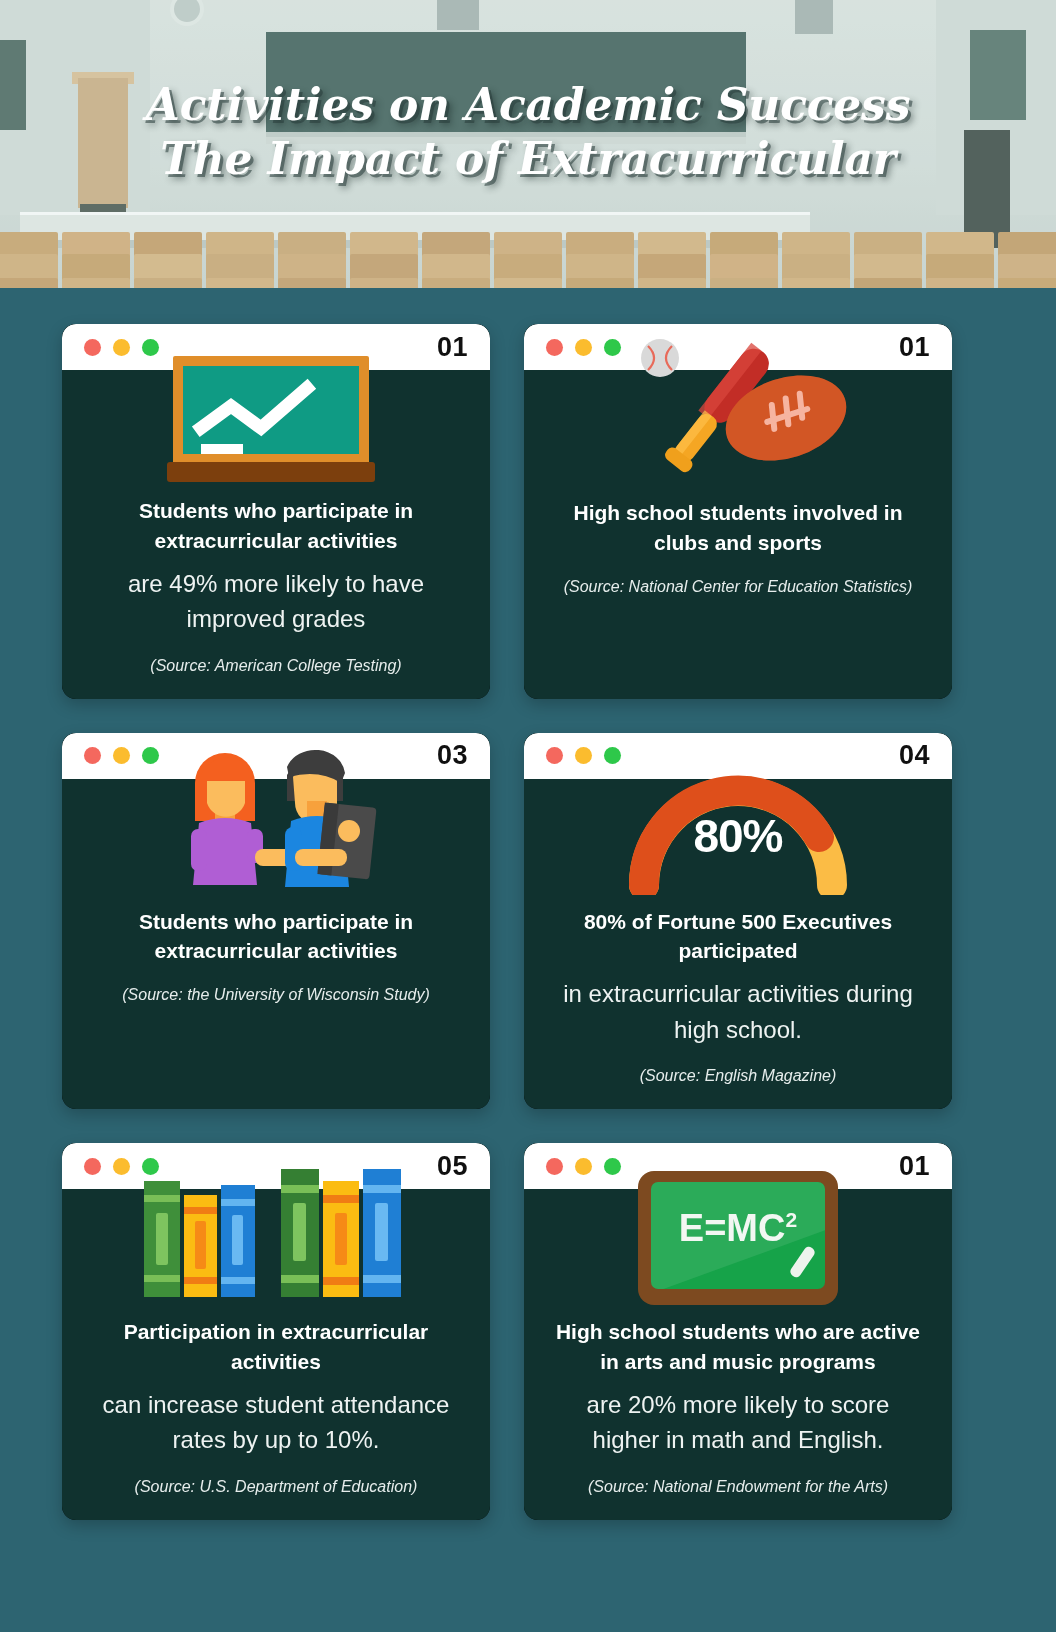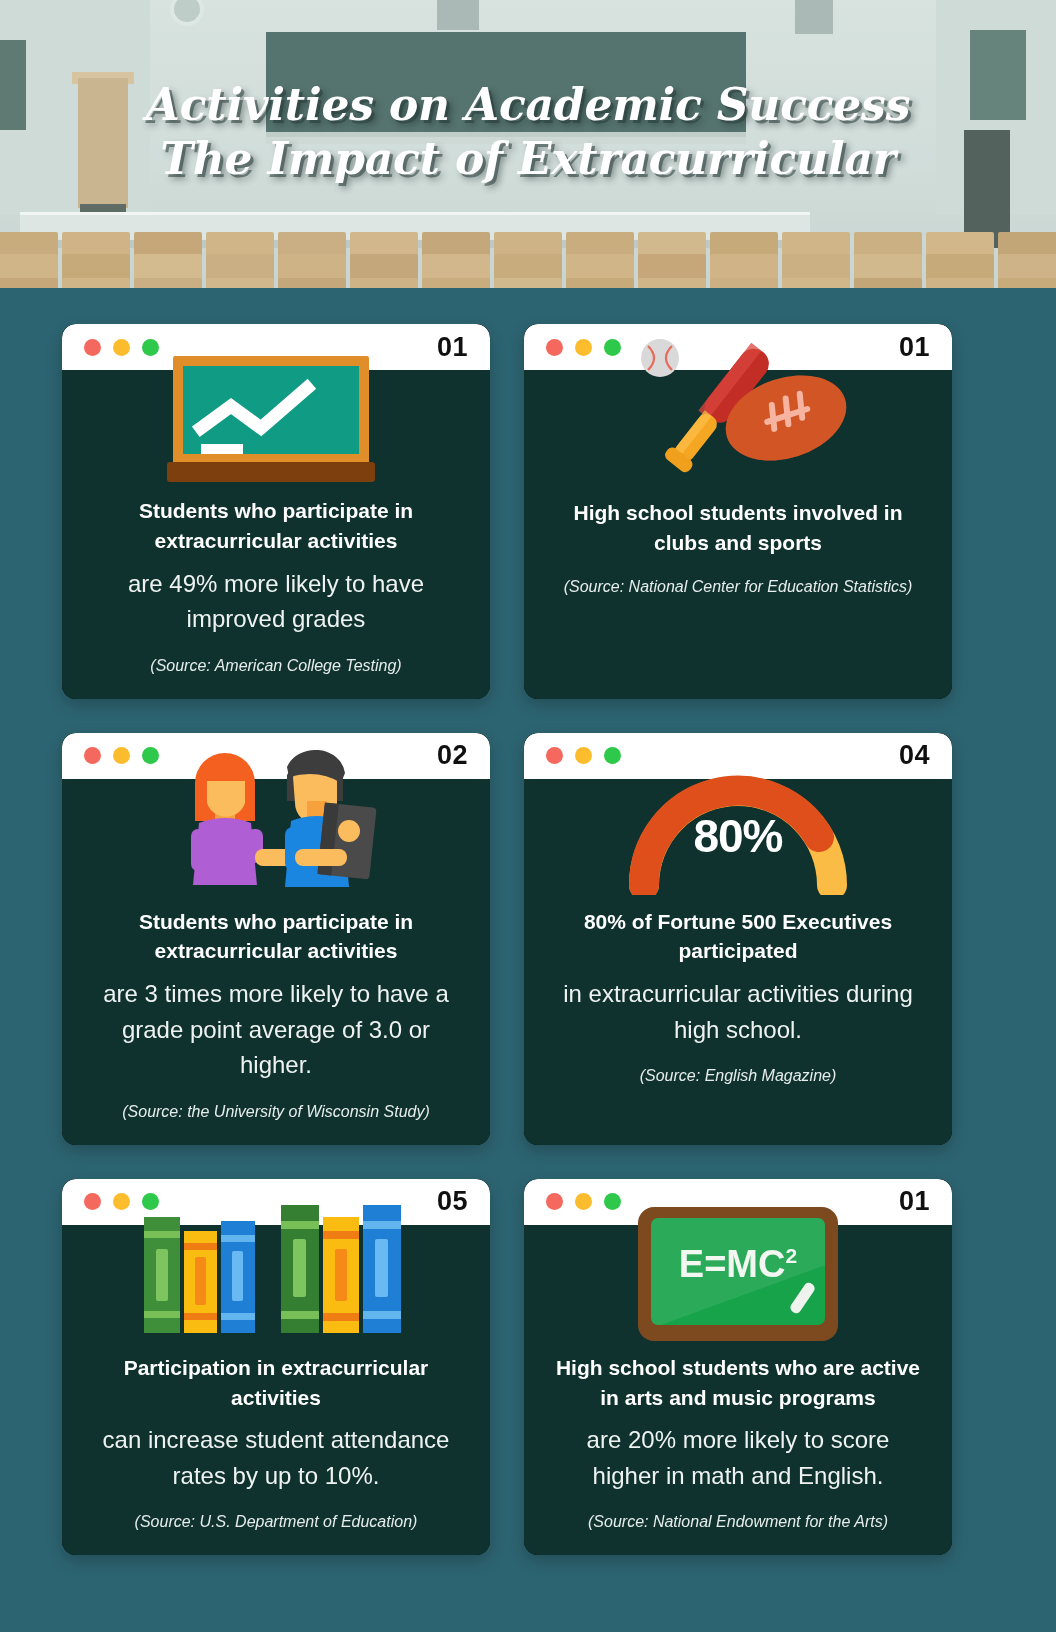--- a/index.html
+++ b/index.html
@@ -337,21 +337,21 @@
   </div>
 
   <div class="card">
     <div class="card-inner">
       <div class="titlebar">
         <div class="dots">
           <span class="dot red"></span>
           <span class="dot amber"></span>
           <span class="dot green"></span>
         </div>
-        <span class="card-num">02</span>
+        <span class="card-num">03</span>
       </div>
       <div class="art tall">
         <svg class="students" viewBox="0 0 230 150" width="230" height="150">
 
           <g>
             <path d="M34 38 a30 30 0 0 1 60 0 v38 h-60 z" fill="#f4601f"></path>
             <rect x="54" y="58" width="20" height="24" fill="#f7a13c"></rect>
             <path d="M46 28 a22 22 0 0 1 38 8 v22 a20 20 0 0 1 -38 0 z" fill="#fbbc5d"></path>
             <path d="M40 30 a28 26 0 0 1 52 -2 v8 h-52 z" fill="#f4601f"></path>
             <path d="M38 78 q26 -10 52 0 l6 62 h-64 z" fill="#b05ed4"></path>
@@ -372,21 +372,20 @@
 
             <rect x="160" y="60" width="52" height="72" rx="4" fill="#4a4a4a" transform="rotate(6 186 96)"></rect>
             <rect x="160" y="60" width="14" height="72" fill="#3a3a3a" transform="rotate(6 186 96)"></rect>
             <rect x="134" y="104" width="52" height="17" rx="8" fill="#fbbc5d"></rect>
             <circle cx="188" cy="86" r="11" fill="#fbbc5d"></circle>
           </g>
         </svg>
       </div>
       <div class="card-body">
         <div class="c-head">Students who participate in extracurricular activities</div>
-        <div class="c-text">are 3 times more likely to have a grade point average of 3.0 or higher.</div>
         <div class="c-src">(Source: the University of Wisconsin Study)</div>
       </div>
     </div>
   </div>
 
   <div class="card">
     <div class="card-inner">
       <div class="titlebar">
         <div class="dots">
           <span class="dot red"></span>

